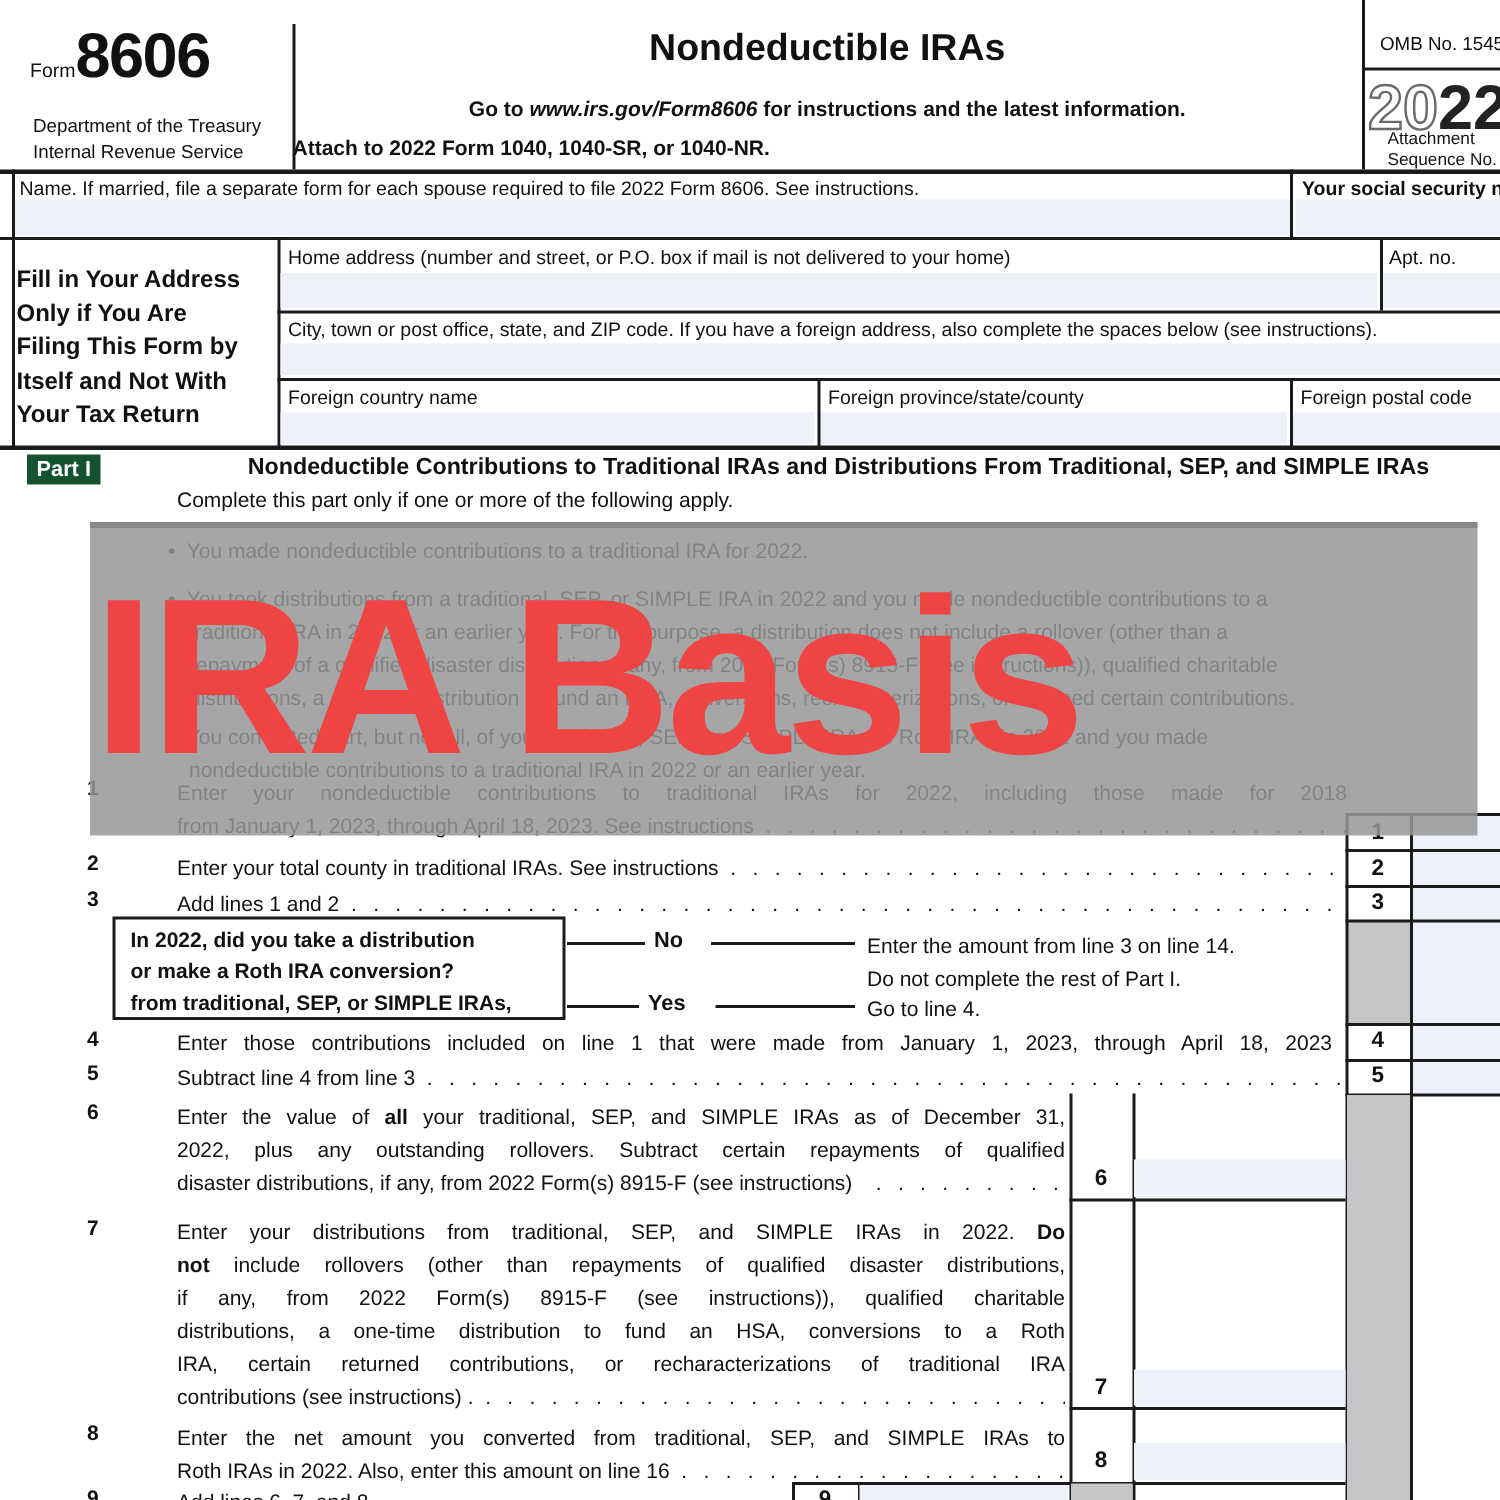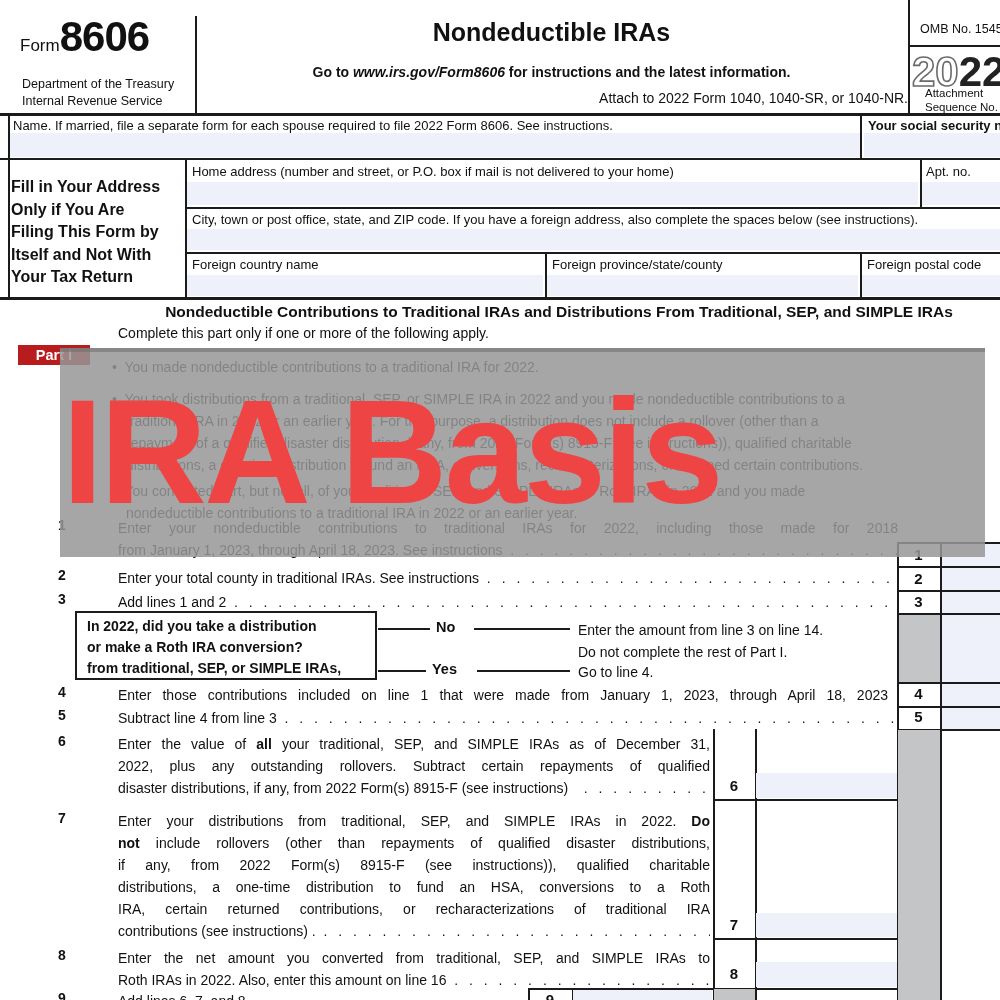--- a/index.html
+++ b/index.html
@@ -23,32 +23,32 @@
   .wmtext{position:absolute;left:62px;top:352px;width:925px;height:200px;z-index:6;
           display:flex;align-items:center;font-size:148px;font-weight:800;letter-spacing:-3px;
           color:#ef4444;white-space:nowrap;}
 </style>
 </head>
 <body>
 
 <div id="page">
 
   <div class="abs" style="left:20px;top:20px;">
-    <span style="font-size:17px;">Form</span><span style="font-size:42px;font-weight:900;letter-spacing:-1px;line-height:34px;">8606</span>
+    <span style="font-size:13px;">Form</span><span style="font-size:42px;font-weight:900;letter-spacing:-1px;line-height:34px;">8606</span>
   </div>
   <div class="abs" style="left:195px;top:18px;width:713px;text-align:center;font-size:25px;font-weight:bold;">Nondeductible IRAs</div>
 
   <div class="abs" style="left:22px;top:76px;font-size:12.5px;line-height:17px;">
     <div>Department of the Treasury</div>
     <div>Internal Revenue Service</div>
   </div>
   <div class="abs" style="left:195px;top:64px;width:713px;text-align:center;font-size:14px;font-weight:bold;">
     <span>Go to </span><i>www.irs.gov/Form8606</i><span> for instructions and the latest information.</span>
   </div>
-  <div class="abs" style="left:195px;top:90px;width:713px;text-align:right;font-size:14px;font-weight:normal;">Attach to 2022 Form 1040, 1040-SR, or 1040-NR.</div>
+  <div class="abs" style="left:195px;top:90px;width:713px;text-align:left;font-size:14px;font-weight:bold;">Attach to 2022 Form 1040, 1040-SR, or 1040-NR.</div>
 
   <div class="abs nw" style="left:920px;top:22px;width:80px;font-size:12.5px;">OMB No. 1545-0074</div>
   <div class="hline" style="left:908px;top:45px;width:92px;"></div>
   <div class="abs nw" style="left:912px;top:48px;width:88px;font-size:42px;font-weight:800;">
     <span style="color:#fff;-webkit-text-stroke:1.6px #6a6a6a;">20</span><span style="color:#222;">22</span>
   </div>
   <div class="abs nw" style="left:925px;top:86px;width:75px;font-size:11.5px;line-height:14px;">
     <div>Attachment</div>
     <div>Sequence No. 48</div>
   </div>
@@ -88,21 +88,21 @@
   <div class="abs fill" style="left:187px;top:275px;width:356px;height:21px;"></div>
   <div class="abs fill" style="left:547px;top:275px;width:311px;height:21px;"></div>
   <div class="abs fill" style="left:862px;top:275px;width:138px;height:21px;"></div>
   <div class="abs nw" style="left:192px;top:257px;width:350px;font-size:13px;">Foreign country name</div>
   <div class="abs nw" style="left:552px;top:257px;width:305px;font-size:13px;">Foreign province/state/county</div>
   <div class="abs nw" style="left:867px;top:257px;width:133px;font-size:13px;">Foreign postal code</div>
   <div class="vline" style="left:545px;top:252px;height:46px;"></div>
   <div class="vline" style="left:860px;top:252px;height:46px;"></div>
   <div class="hline thick" style="left:0;top:297px;width:1000px;"></div>
 
-  <div class="abs" style="left:18px;top:303px;width:72px;height:20px;background:#b91c1c;color:#fff;font-weight:bold;font-size:14.5px;text-align:center;line-height:20px;margin-top:42px;">Part I</div>
+  <div class="abs" style="left:18px;top:303px;width:49px;height:20px;background:#14532d;color:#fff;font-weight:bold;font-size:14.5px;text-align:center;line-height:20px;">Part I</div>
   <div class="abs nw" style="left:118px;top:303px;width:882px;font-size:15.5px;font-weight:bold;text-align:center;">Nondeductible Contributions to Traditional IRAs and Distributions From Traditional, SEP, and SIMPLE IRAs</div>
   <div class="abs nw" style="left:118px;top:325px;width:882px;font-size:14px;">Complete this part only if one or more of the following apply.</div>
 
   <div class="abs" style="left:112px;top:356px;width:900px;">
     <div class="nw txt" style="width:900px;"><span>•</span>&nbsp; <span>You made nondeductible contributions to a traditional IRA for 2022.</span></div>
     <div class="nw txt" style="width:900px;margin-top:10px;"><span>•</span>&nbsp; <span>You took distributions from a traditional, SEP, or SIMPLE IRA in 2022 and you made nondeductible contributions to a</span></div>
     <div class="nw txt" style="width:900px;padding-left:14px;">traditional IRA in 2022 or an earlier year. For this purpose, a distribution does not include a rollover (other than a</div>
     <div class="nw txt" style="width:900px;padding-left:14px;">repayment of a qualified disaster distribution, if any, from 2022 Form(s) 8915-F (see instructions)), qualified charitable</div>
     <div class="nw txt" style="width:900px;padding-left:14px;">distributions, a one-time distribution to fund an HSA, conversions, recharacterizations, or returned certain contributions.</div>
     <div class="nw txt" style="width:900px;margin-top:4px;"><span>•</span>&nbsp; <span>You converted part, but not all, of your traditional, SEP, and SIMPLE IRAs to Roth IRAs in 2022 and you made</span></div>

